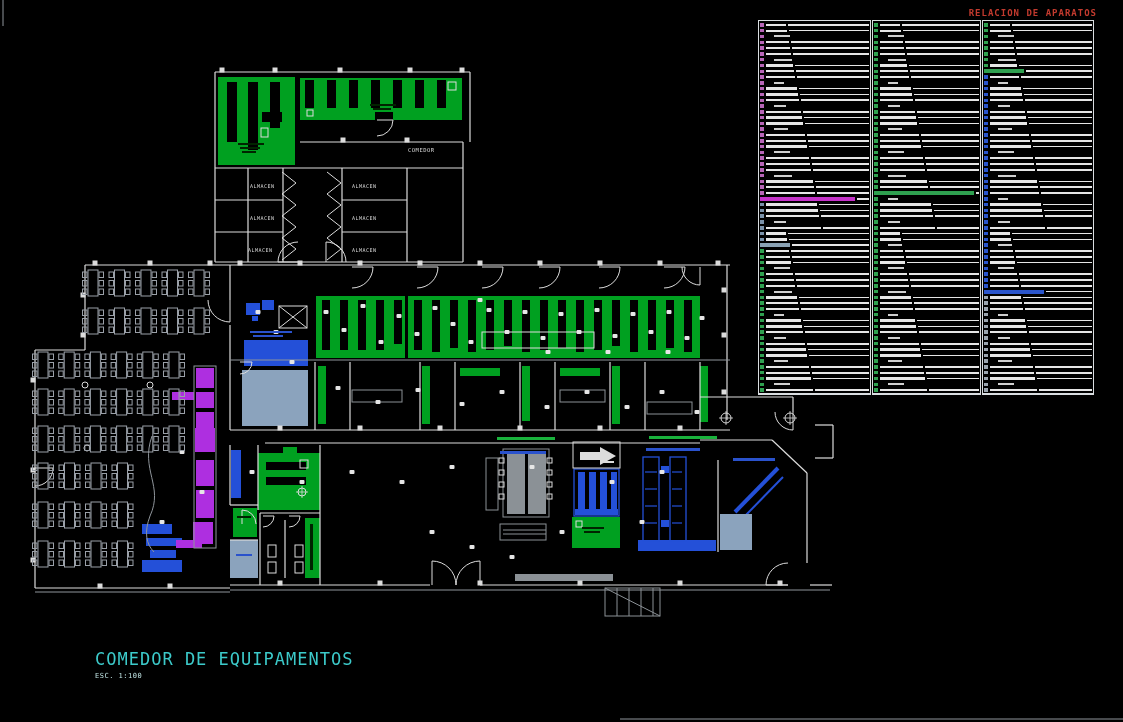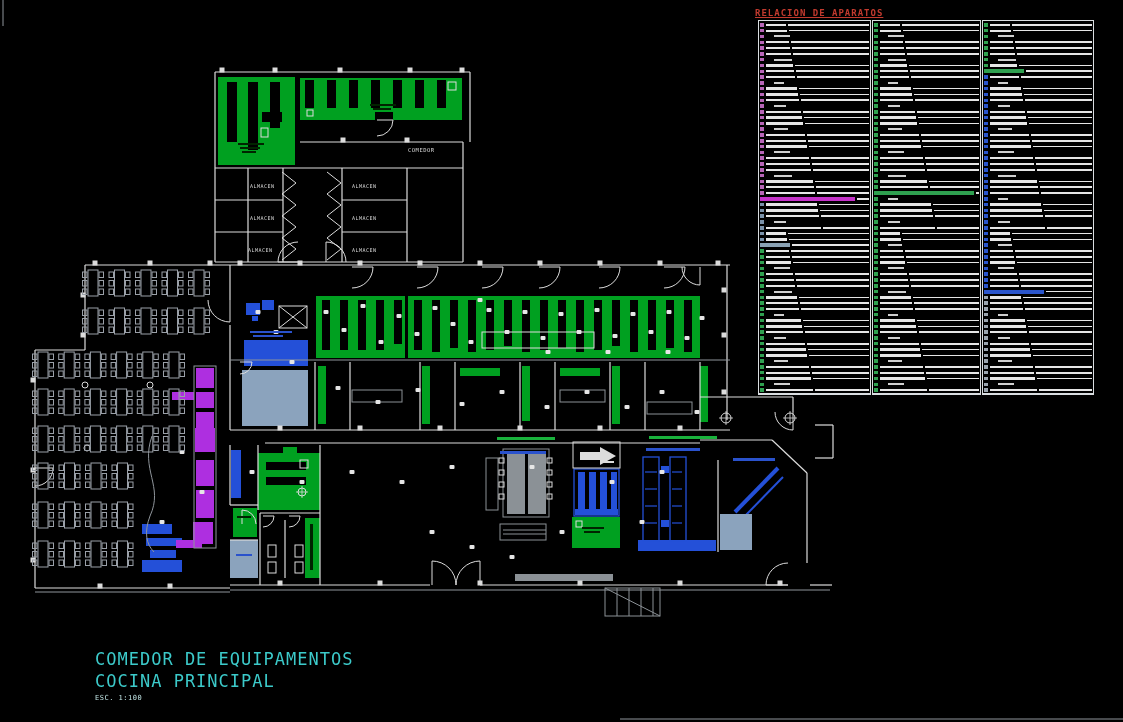--- a/index.html
+++ b/index.html
@@ -1,22 +1,22 @@
 <!DOCTYPE html>
 <html><head>
 <meta charset="utf-8">
 <style>
   html,body{margin:0;padding:0;background:#000;}
   #stage{position:relative;width:1123px;height:722px;background:#000;overflow:hidden;
          font-family:"Liberation Sans",sans-serif;}
   #plan-svg{position:absolute;left:0;top:0;}
   #schedule{position:absolute;}
-  #schedule .sched-title{position:absolute;top:0;left:0;right:0;text-align:left;
+  #schedule .sched-title{position:absolute;top:0;left:0;right:0;text-align:right;
       font-family:"DejaVu Sans Mono",monospace;font-weight:bold;font-size:9px;
-      letter-spacing:1px;white-space:nowrap;text-decoration:underline;}
+      letter-spacing:1px;white-space:nowrap;}
   .sched-col{position:absolute;top:12px;border:1px solid #d9dde0;border-bottom-width:2px;
       background:#000;display:flex;flex-direction:column;box-sizing:border-box;padding:1px 1px;}
   .srow{display:flex;align-items:center;flex:0 0 auto;}
   .smk{flex:0 0 auto;margin-right:2px;}
   .stxt{flex:0 0 auto;background:#e6e6e6;height:2.4px;}
   .ssub{flex:0 0 auto;background:#cfcfcf;height:2px;}
   .sldr{flex:1 1 auto;background:#e6e6e6;height:1.6px;margin-left:2px;}
   #title-block{position:absolute;left:95px;top:648px;color:#3ccaca;
       font-family:"DejaVu Sans Mono",monospace;}
   #title-block .t1{font-size:17px;letter-spacing:1px;white-space:nowrap;line-height:22px;}
@@ -1593,16 +1593,15 @@
         <div class="srow" style="height: 5.79688px;">
           <div class="smk" style="width: 3.5px; height: 3.5px; background: rgb(154, 164, 174);"></div>
           <div class="stxt" style="width: 47px;"></div>
           <div class="sldr"></div>
         </div>
       </div>
     </div>
 
   <div id="title-block">
     <div class="t1">COMEDOR DE EQUIPAMENTOS</div>
-    <div class="t2">COCINA PRINCIPAL</div>
     <div class="t3">ESC. 1:100</div>
   </div>
 </div>
 
 </body></html>

